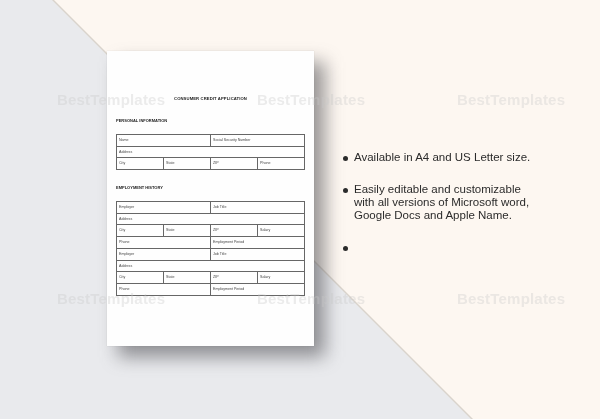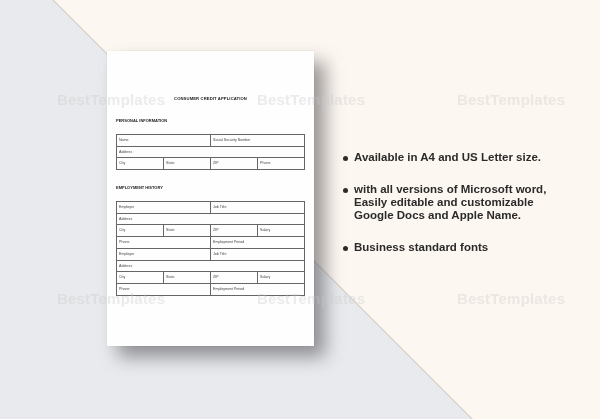--- a/index.html
+++ b/index.html
@@ -46,21 +46,21 @@
     table.form td {
       border: 0.8px solid #666; font-size: 3.6px; color: #444;
       padding: 0 0 0 2px; height: 10.7px; line-height: 10.7px;
       white-space: nowrap; overflow: hidden;
     }
     .bullets {
       position: absolute; left: 343px; top: 150px; width: 240px;
       font-size: 11.5px; color: #2b2b2b; line-height: 13px;
     }
     .bullet {
-      position: absolute; left: 0; padding-left: 11px; font-weight: bold;
+      position: absolute; left: 0; padding-left: 11px;
     }
     .bullet .dot {
       position: absolute; left: 0; top: 5px; width: 5px; height: 5px; border-radius: 50%;
       background: #2b2b2b;
     }
   </style>
 </head>
 <body>
 
 <div class="bg-cream"></div>
@@ -150,21 +150,20 @@
 <div class="watermark" style="left:257px;top:290px;">BestTemplates</div>
 <div class="watermark" style="left:457px;top:290px;">BestTemplates</div>
 
 <div class="bullets">
   <div class="bullet" style="top:1px;">
     <span class="dot"></span>
     <div>Available in A4 and US Letter size.</div>
   </div>
   <div class="bullet" style="top:33px;">
     <span class="dot"></span>
+    <div>Easily editable and customizable</div>
     <div>with all versions of Microsoft word,</div>
-    <div>Easily editable and customizable</div>
     <div>Google Docs and Apple Name.</div>
   </div>
   <div class="bullet" style="top:91px;">
     <span class="dot"></span>
-    <div>Business standard fonts</div>
   </div>
 </div>
 
 </body></html>

